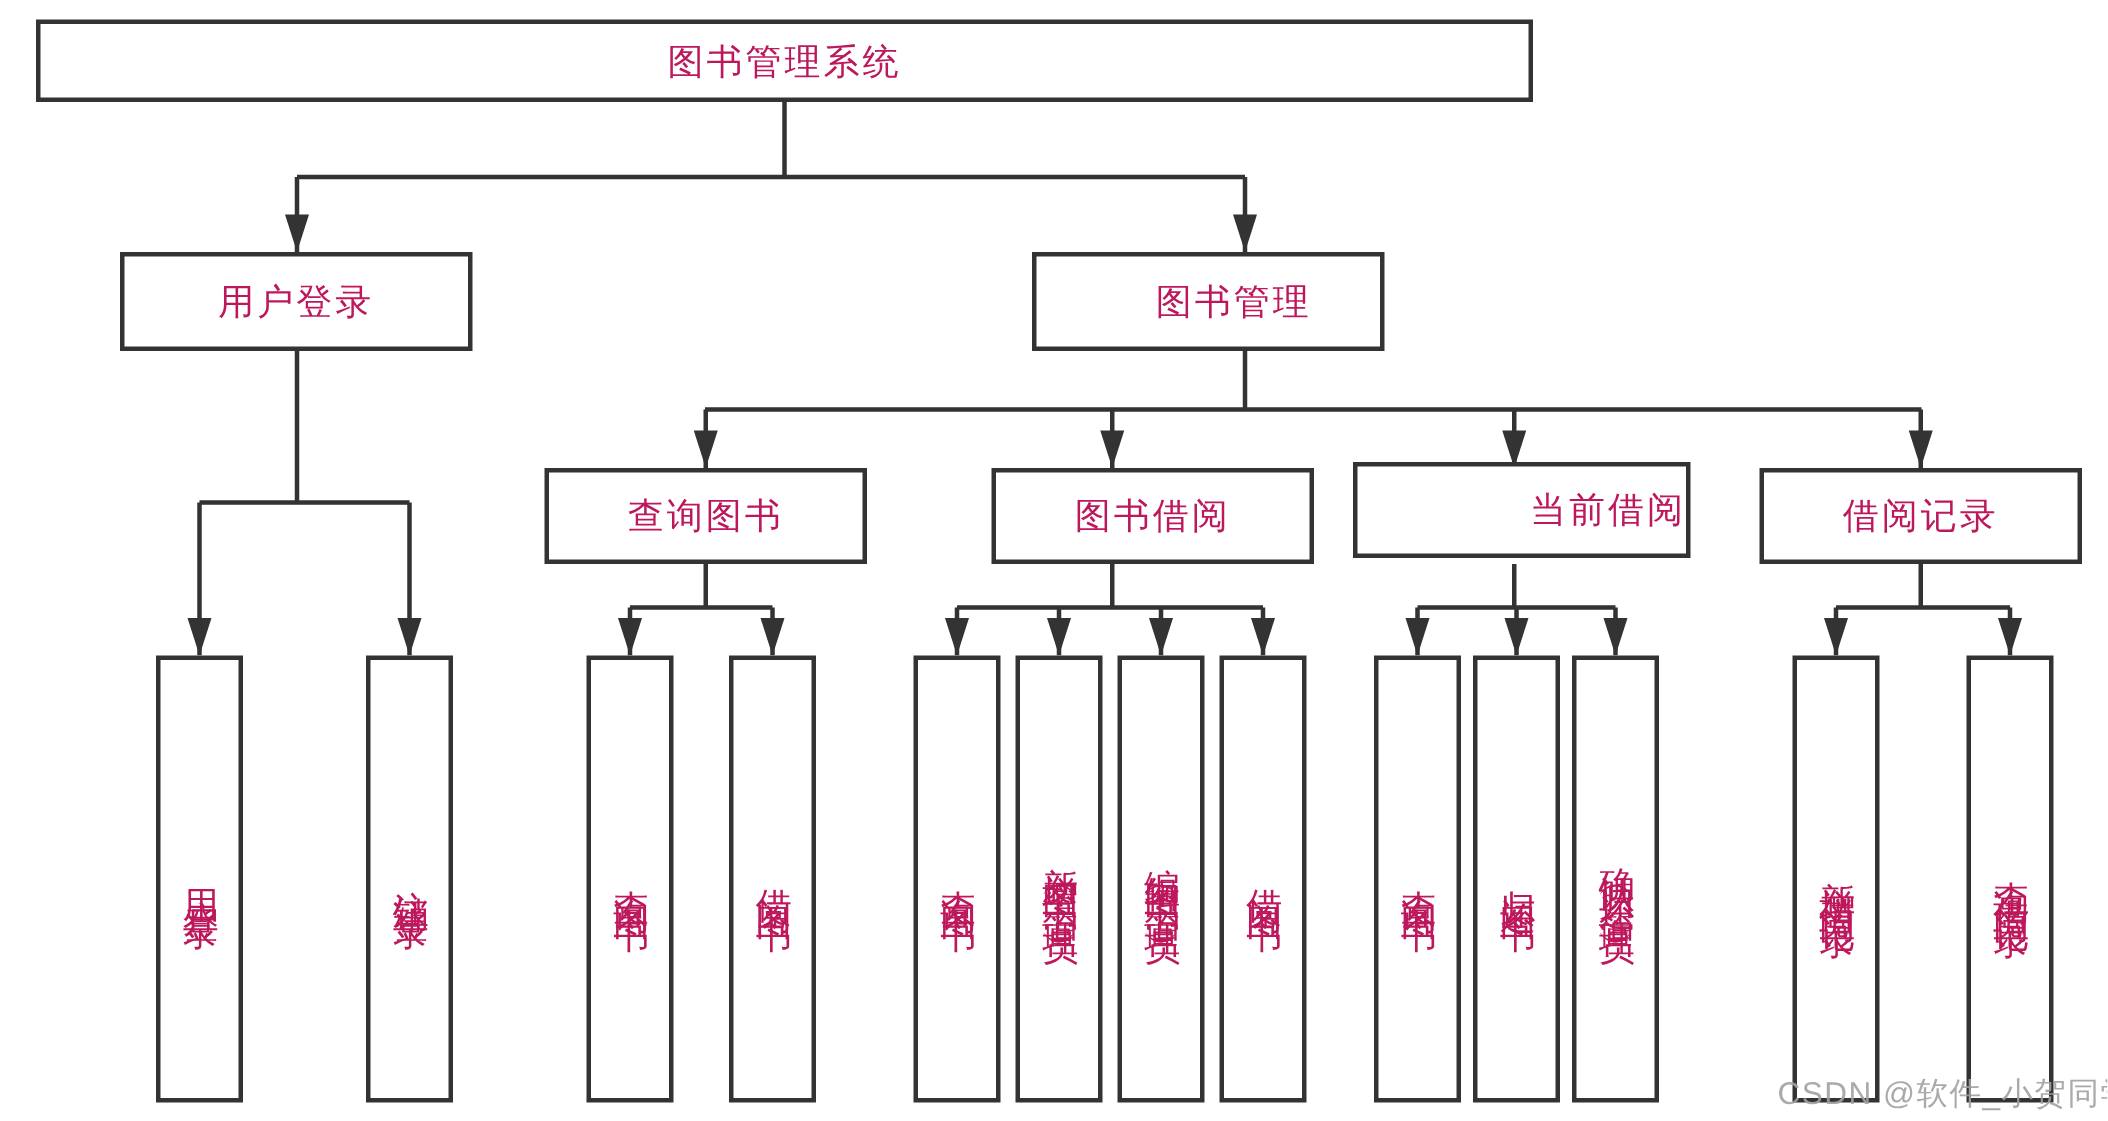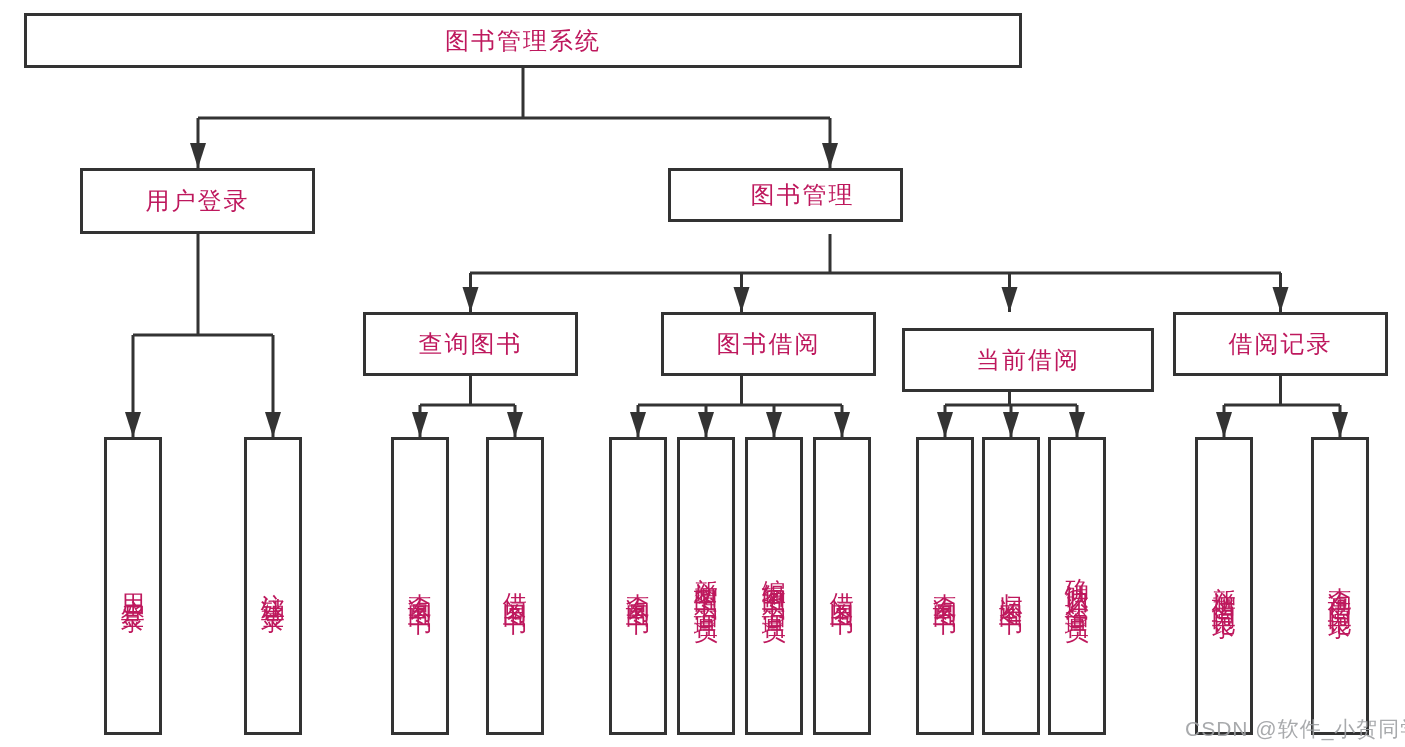--- a/index.html
+++ b/index.html
@@ -13,24 +13,24 @@
     color:#be185d;
   }
   .node.h .label{font-size:24px;letter-spacing:2px;white-space:nowrap;}
   .node.v .label{
     writing-mode:vertical-rl;text-orientation:mixed;
     font-size:24px;letter-spacing:6px;line-height:1.15;white-space:nowrap;
   }
   
   .root-box   {left:24px;  top:13px;  width:998px; height:55px;}
   .n-login    {left:80px;  top:168px; width:235px; height:66px;}
-  .n-bookmgmt {left:668px; top:168px; width:235px; height:54px;padding-left:34px;}
+  .n-bookmgmt {left:688px; top:168px; width:235px; height:66px;padding-left:34px;}
   .n-newbook  {left:363px; top:312px; width:215px; height:64px;}
   .n-borrow   {left:634px; top:312px; width:215px; height:64px;margin-left:27px;}
-  .n-current  {left:902px; top:328px; width:252px; height:64px;}
+  .n-current  {left:902px; top:308px; width:225px; height:64px;justify-content:flex-end;}
   .n-records  {left:1173px;top:312px; width:215px; height:64px;}
   
   .leaf{top:437px;width:58px;height:298px;}
   .l1 {left:104px;} .l2 {left:244px;}
   .l3 {left:391px;} .l4 {left:486px;}
   .l5 {left:609px;} .l6 {left:677px;} .l7 {left:745px;} .l8 {left:813px;}
   .l9 {left:916px;} .l10{left:982px;} .l11{left:1048px;}
   .l12{left:1195px;} .l13{left:1311px;}
   .watermark{
     position:absolute;left:1185px;top:715px;

